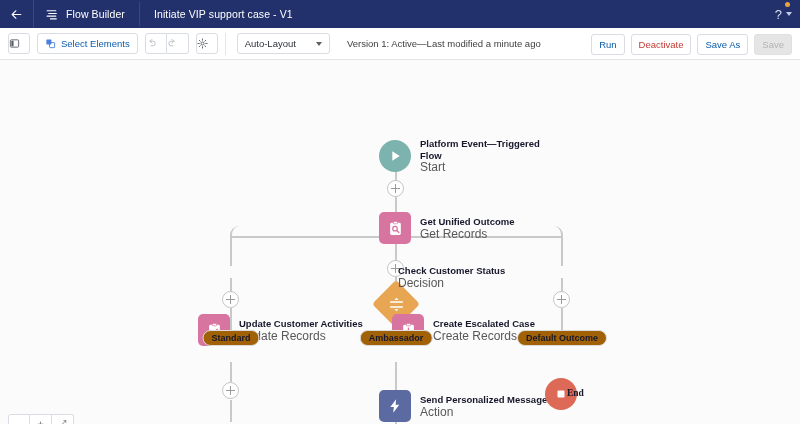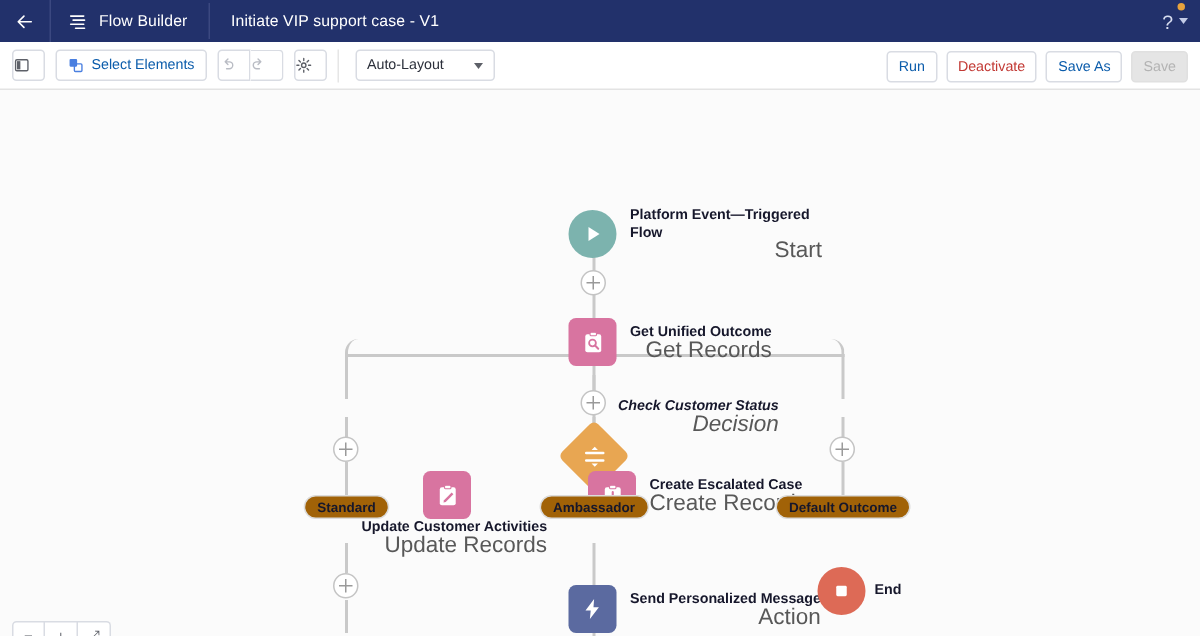--- a/index.html
+++ b/index.html
@@ -170,21 +170,21 @@
     display: flex; align-items: center; justify-content: center;
     flex: 0 0 auto;
   }
   .node-icon.round { border-radius: 50%; }
   .node-text { margin-left: 9px; white-space: nowrap; }
   .node-title {
     font-size: 9.5px; font-weight: bold; color: #16172b;
     line-height: 11.5px;
     max-width: 128px; white-space: normal;
   }
-  .node-sub { font-size: 15px; color: #585858; line-height: 12px; text-align: right; }
+  .node-sub { font-size: 12px; color: #585858; line-height: 12px; }
 
   .icon-start { background: #7cb3ae; }
   .icon-pink  { background: #d874a0; }
   .icon-action{ background: #5b6aa0; }
   .icon-end   { background: #dd6a56; }
 
   .diamond {
     position: absolute;
     width: 34px; height: 34px;
     background: #e8a652;
@@ -299,20 +299,21 @@
     </svg>
   </div>
 
   <div class="tb-sep"></div>
 
   <div class="layout-select" style="margin-left:4px">
     <span>Auto-Layout</span>
     <span class="caret-dn" style="border-top-color:#5d6068"></span>
   </div>
 
+  <div class="version-text" style="margin-left:10px">Version 1: Active—Last modified a minute ago</div>
 
   <div class="tb-right">
     <div class="tb-btn btn-run">
       <span>Run</span>
     </div>
     <div class="tb-btn btn-deact">
       <span>Deactivate</span>
     </div>
     <div class="tb-btn btn-saveas">
       <span>Save As</span>
@@ -378,36 +379,36 @@
 
   <div class="plus" style="left:387px; top:200px;"></div>
 
   <div class="diamond" style="left:379px; top:227px;"></div>
   <div class="diamond-glyph" style="left:379px; top:227px;">
     <svg width="17" height="17" viewBox="0 0 24 24">
       <path d="M4 8.5h16M4 15.5h16" stroke="#ffffff" stroke-width="2.4" stroke-linecap="round"></path>
       <path d="M12 2.5l3 3.2H9zM12 21.5l-3-3.2h6z" fill="#ffffff"></path>
     </svg>
   </div>
-  <div class="node" style="left:412px; top:205px;font-style:italic;">
+  <div class="node" style="left:398px; top:205px;">
     <div class="node-text" style="margin-left:0">
       <div class="node-title" style="max-width:160px">Check Customer Status</div>
       <div class="node-sub">Decision</div>
     </div>
   </div>
 
   <div class="branch-label" style="left:231px; top:270px;">Standard</div>
   <div class="branch-label" style="left:396px; top:270px;">Ambassador</div>
   <div class="branch-label" style="left:562px; top:270px;">Default Outcome</div>
 
   <div class="plus" style="left:222px; top:231px;"></div>
   <div class="plus" style="left:387px; top:231px;"></div>
   <div class="plus" style="left:553px; top:231px;"></div>
 
-  <div class="node" style="left:232px; top:254px;flex-direction:column;">
+  <div class="node" style="left:198px; top:254px;">
     <div class="node-icon icon-pink">
       <svg width="17" height="17" viewBox="0 0 24 24">
         <rect x="4.5" y="4" width="15" height="17" rx="2" fill="#ffffff"></rect>
         <rect x="9" y="2" width="6" height="3.4" rx="1" fill="#ffffff" stroke="#d874a0" stroke-width="1"></rect>
         <path d="M8.5 16.2l7.2-7.2 1.6 1.6-7.2 7.2-2.2.6z" fill="#d874a0"></path>
       </svg>
     </div>
     <div class="node-text">
       <div class="node-title" style="max-width:170px">Update Customer Activities</div>
       <div class="node-sub">Update Records</div>
@@ -442,21 +443,21 @@
     </div>
   </div>
 
   <div class="node" style="left:545px; top:318px;">
     <div class="node-icon round icon-end">
       <svg width="14" height="14" viewBox="0 0 24 24">
         <rect x="6" y="6" width="12" height="12" rx="1.6" fill="#ffffff"></rect>
       </svg>
     </div>
   </div>
-  <div class="end-label" style="left:583px; top:328px;">End</div>
+  <div class="end-label" style="left:567px; top:328px;font-family:Liberation Serif, serif;">End</div>
 
   <div class="zoomctl">
     <div>−</div>
     <div>＋</div>
     <div>⤢</div>
   </div>
 
 </div>
 
 </body></html>

